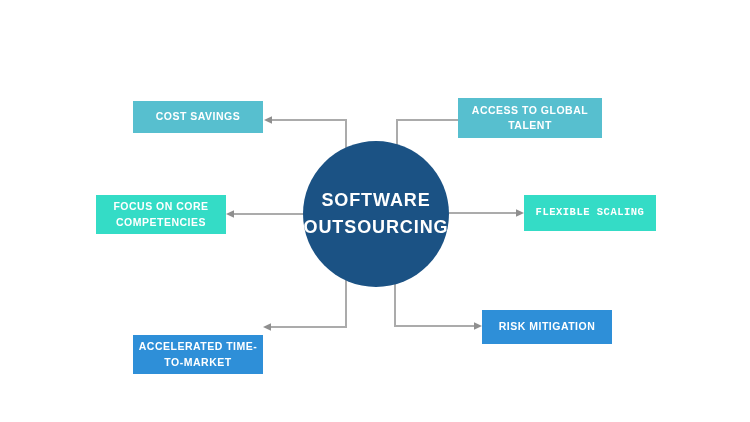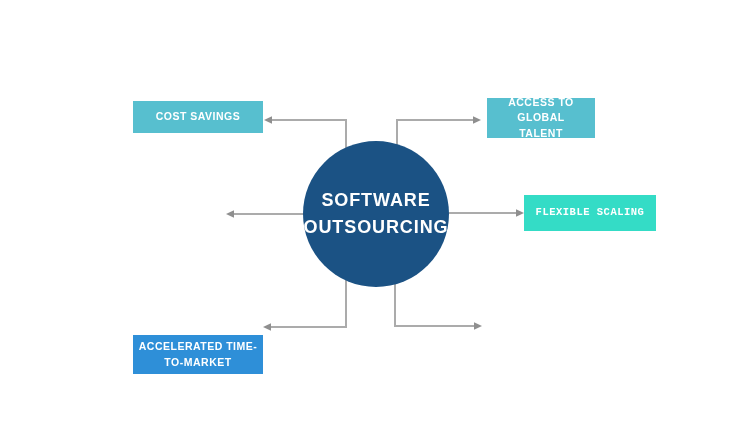--- a/index.html
+++ b/index.html
@@ -47,21 +47,21 @@
     font-size: 18px;
     letter-spacing: 0.9px;
     line-height: 1.5;
   }
   .box .label {
     font-size: 10.5px;
     letter-spacing: 0.5px;
     line-height: 1.45;
   }
   .pos-top-left      { left: 133px; top: 101px; width: 130px; height: 32px; text-align: right; }
-  .pos-top-right     { left: 487px; top:  98px; width: 108px; height: 40px; align-items: center; }
+  .pos-top-right     { left: 458px; top:  98px; width: 144px; height: 40px; align-items: center; }
   .pos-middle-left   { left:  96px; top: 195px; width: 130px; height: 39px; }
   .pos-middle-right  { left: 524px; top: 195px; width: 132px; height: 36px; }
   .pos-bottom-left   { left: 133px; top: 308px; width: 130px; height: 39px; }
   .pos-bottom-right  { left: 482px; top: 310px; width: 130px; height: 34px; }
 </style>
 </head>
 <body>
 
 <div class="canvas" style="background-color: rgb(255, 255, 255);">
 
@@ -91,24 +91,31 @@
 
   <div class="node box pos-top-left" style="background-color: rgb(87, 191, 207); color: rgb(255, 255, 255);">
     <span class="label">COST SAVINGS</span>
   </div>
 
   <div class="node box pos-top-right" style="background-color: rgb(87, 191, 207); color: rgb(255, 255, 255);">
     <span class="label">ACCESS TO GLOBAL
 TALENT</span>
   </div>
 
+  <div class="node box pos-middle-left" style="background-color: rgb(52, 220, 198); color: rgb(255, 255, 255);">
+    <span class="label">FOCUS ON CORE
+COMPETENCIES</span>
+  </div>
 
   <div class="node box pos-middle-right" style="background-color: rgb(52, 220, 198); color: rgb(255, 255, 255); font-family: Liberation Mono, monospace;">
     <span class="label">FLEXIBLE SCALING</span>
   </div>
 
   <div class="node box pos-bottom-left" style="background-color: rgb(46, 143, 216); color: rgb(255, 255, 255); margin-top: 27px;">
     <span class="label">ACCELERATED TIME-
 TO-MARKET</span>
   </div>
 
+  <div class="node box pos-bottom-right" style="background-color: rgb(46, 143, 216); color: rgb(255, 255, 255);">
+    <span class="label">RISK MITIGATION</span>
+  </div>
 
 </div>
 
 </body></html>

